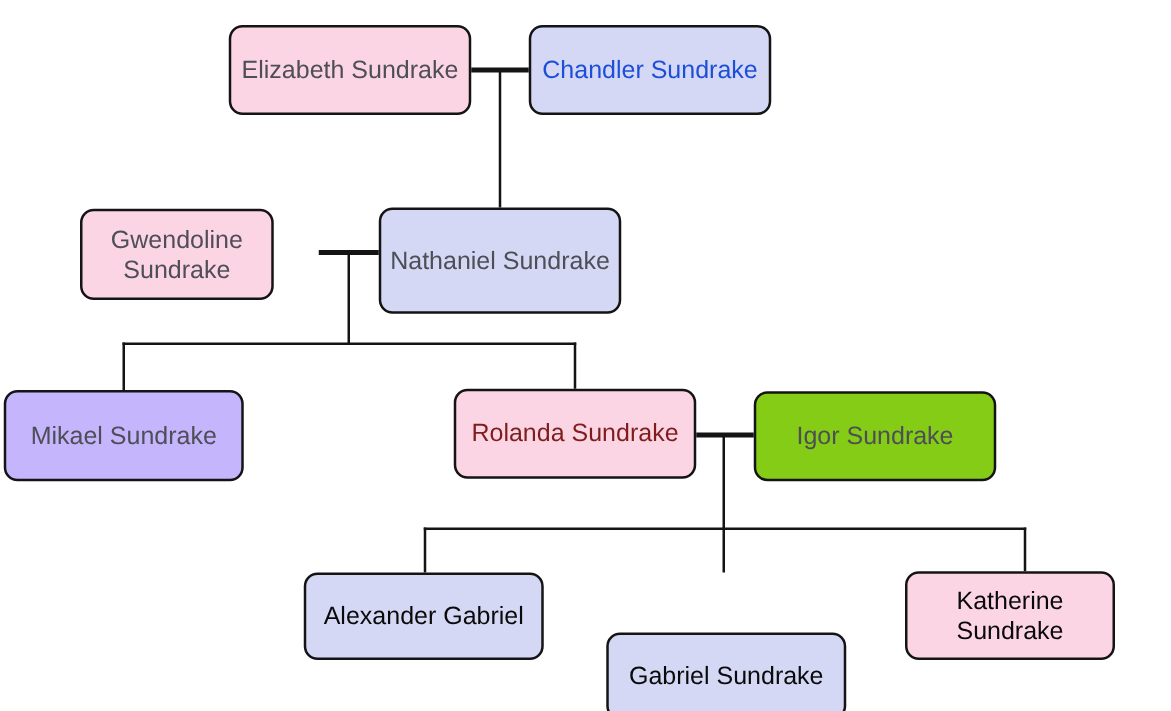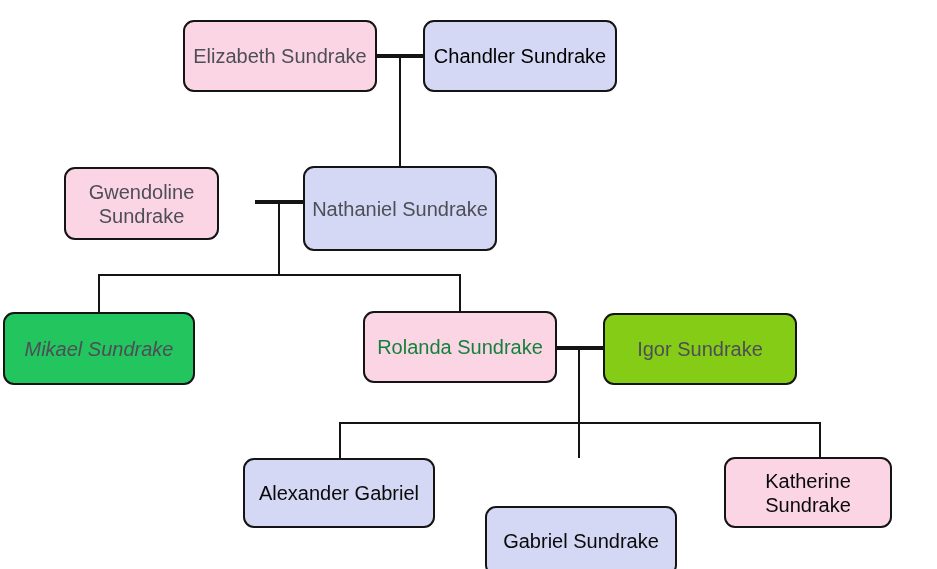--- a/index.html
+++ b/index.html
@@ -87,34 +87,34 @@
   <div class="line" id="l-v-c3down" style="background: rgb(20, 20, 20);"></div>
   <div class="line" id="l-bar2" style="background: rgb(20, 20, 20);"></div>
   <div class="line" id="l-v-alex" style="background: rgb(20, 20, 20);"></div>
   <div class="line" id="l-v-gabriel" style="background: rgb(20, 20, 20);"></div>
   <div class="line" id="l-v-kath" style="background: rgb(20, 20, 20);"></div>
 
   <div class="node pink muted" id="n-elizabeth" style="background: rgb(251, 213, 228); border-color: rgb(20, 20, 20);">
     <span class="label" style="color: rgb(78, 78, 87);">Elizabeth Sundrake</span>
   </div>
   <div class="node lavender muted" id="n-chandler" style="background: rgb(212, 216, 244); border-color: rgb(20, 20, 20);">
-    <span class="label" style="color: #000000;">Chandler Sundrake</span>
+    <span class="label" style="color: #1d4ed8;">Chandler Sundrake</span>
   </div>
   <div class="node pink muted" id="n-gwendoline" style="background: rgb(251, 213, 228); border-color: rgb(20, 20, 20);">
     <span class="label" style="color: rgb(78, 78, 87);">Gwendoline
 Sundrake</span>
   </div>
   <div class="node lavender muted" id="n-nathaniel" style="background: rgb(212, 216, 244); border-color: rgb(20, 20, 20);">
     <span class="label" style="color: rgb(78, 78, 87);">Nathaniel Sundrake</span>
   </div>
-  <div class="node lavender muted" id="n-mikael" style="background: #22c55e; border-color: rgb(20, 20, 20); font-style: italic;">
+  <div class="node lavender muted" id="n-mikael" style="background: #c4b5fd; border-color: rgb(20, 20, 20);">
     <span class="label" style="color: rgb(78, 78, 87);">Mikael Sundrake</span>
   </div>
   <div class="node pink dark" id="n-rolanda" style="background: rgb(251, 213, 228); border-color: rgb(20, 20, 20);">
-    <span class="label" style="color: #15803d;">Rolanda Sundrake</span>
+    <span class="label" style="color: #7f1d1d;">Rolanda Sundrake</span>
   </div>
   <div class="node lavender muted" id="n-igor" style="background: #84cc16; border-color: rgb(20, 20, 20);">
     <span class="label" style="color: rgb(78, 78, 87);">Igor Sundrake</span>
   </div>
   <div class="node lavender dark" id="n-alexander" style="background: rgb(212, 216, 244); border-color: rgb(20, 20, 20);">
     <span class="label" style="color: rgb(10, 10, 10);">Alexander Gabriel</span>
   </div>
   <div class="node lavender dark" id="n-gabriel" style="background: rgb(212, 216, 244); border-color: rgb(20, 20, 20);">
     <span class="label" style="color: rgb(10, 10, 10);">Gabriel Sundrake</span>
   </div>

